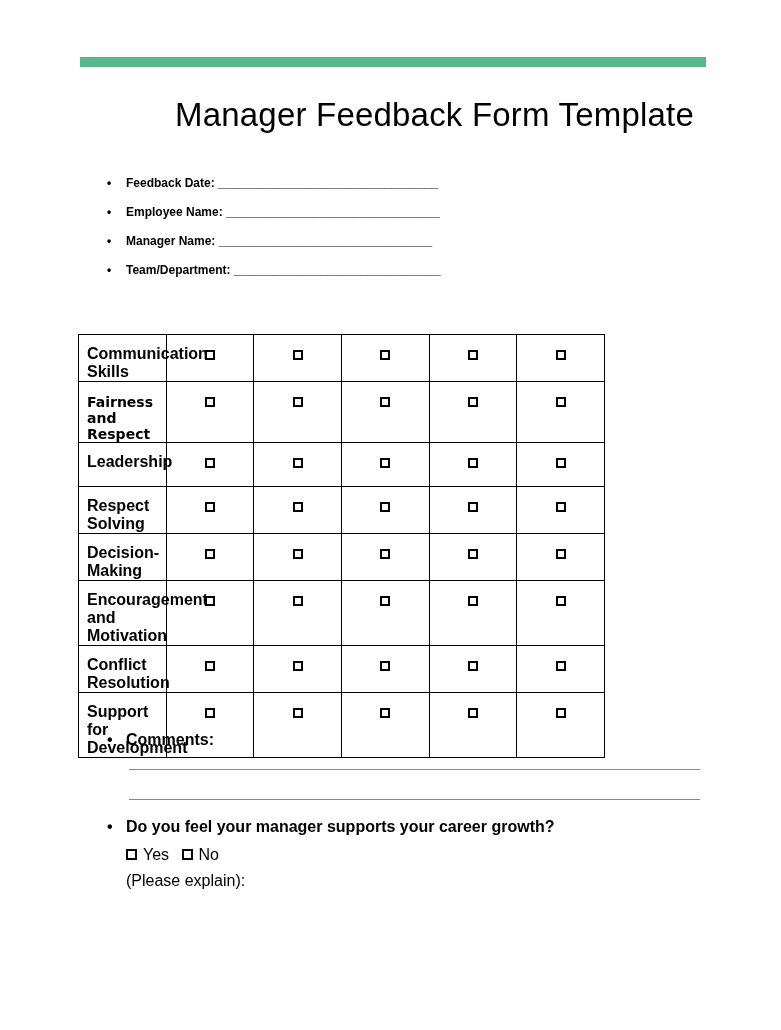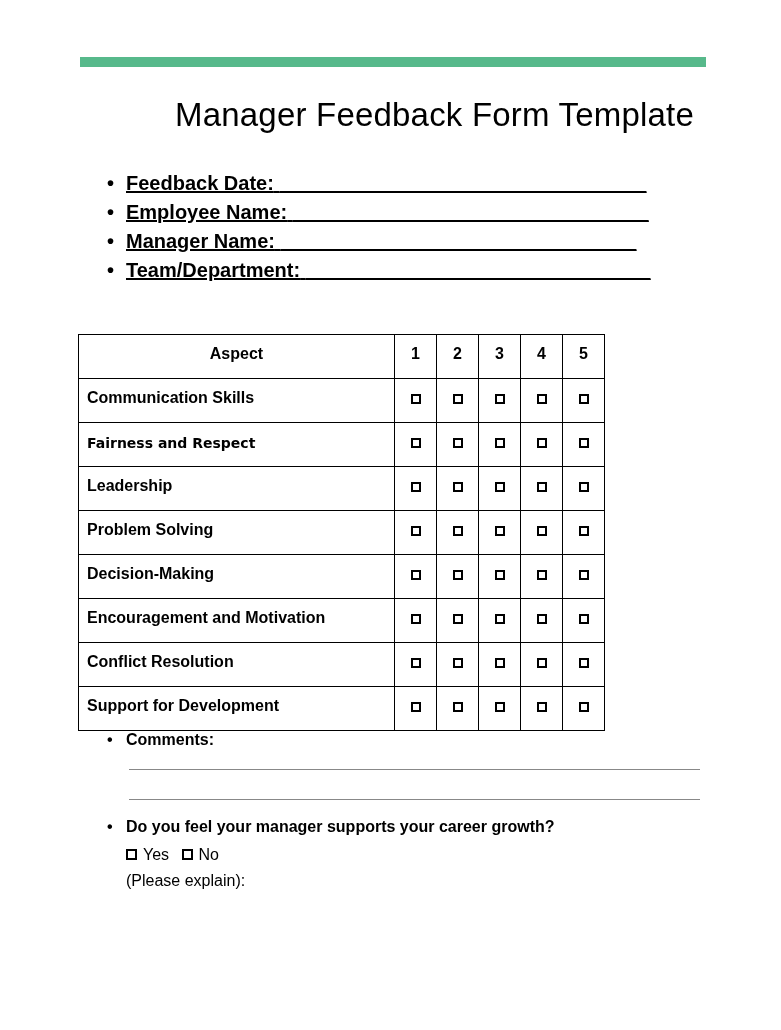--- a/index.html
+++ b/index.html
@@ -35,24 +35,23 @@
     position: absolute;
     left: 107px; top: 169px;
     list-style: none;
     width: 620px;
   }
   ul.fields li {
     position: relative;
     padding-left: 19px;
     height: 29px;
     line-height: 29px;
-    font-size: 20px;
-    font-weight: bold;
-    white-space: nowrap;
-    text-decoration: underline;
+    font-size: 12px;
+    font-weight: bold;
+    white-space: nowrap;
   }
   ul.fields li::before {
     content: "\2022";
     position: absolute;
     left: 0; top: 0;
   }
   .blank {
     font-weight: bold;
     letter-spacing: 0;
   }
@@ -155,28 +154,20 @@
       <span class="blank">________________________________</span>
     </li>
     <li>
       <span>Team/Department:</span>
       <span class="blank">_______________________________</span>
     </li>
   </ul>
 
   <table class="rating-table">
     <tbody>
-        <tr>
-      <th class="aspect-h">Aspect</th>
-      <th class="num-h">1</th>
-      <th class="num-h">2</th>
-      <th class="num-h">3</th>
-      <th class="num-h">4</th>
-      <th class="num-h">5</th>
-    </tr>
     <tr>
       <td class="aspect-cell">Communication Skills</td>
       <td class="check-cell"><span class="cbx"></span></td>
       <td class="check-cell"><span class="cbx"></span></td>
       <td class="check-cell"><span class="cbx"></span></td>
       <td class="check-cell"><span class="cbx"></span></td>
       <td class="check-cell"><span class="cbx"></span></td>
     </tr>
     <tr>
       <td class="aspect-cell alt-font">Fairness and Respect</td>
@@ -188,21 +179,21 @@
     </tr>
     <tr>
       <td class="aspect-cell">Leadership</td>
       <td class="check-cell"><span class="cbx"></span></td>
       <td class="check-cell"><span class="cbx"></span></td>
       <td class="check-cell"><span class="cbx"></span></td>
       <td class="check-cell"><span class="cbx"></span></td>
       <td class="check-cell"><span class="cbx"></span></td>
     </tr>
     <tr>
-      <td class="aspect-cell">Problem Solving</td>
+      <td class="aspect-cell">Respect Solving</td>
       <td class="check-cell"><span class="cbx"></span></td>
       <td class="check-cell"><span class="cbx"></span></td>
       <td class="check-cell"><span class="cbx"></span></td>
       <td class="check-cell"><span class="cbx"></span></td>
       <td class="check-cell"><span class="cbx"></span></td>
     </tr>
     <tr>
       <td class="aspect-cell">Decision-Making</td>
       <td class="check-cell"><span class="cbx"></span></td>
       <td class="check-cell"><span class="cbx"></span></td>

